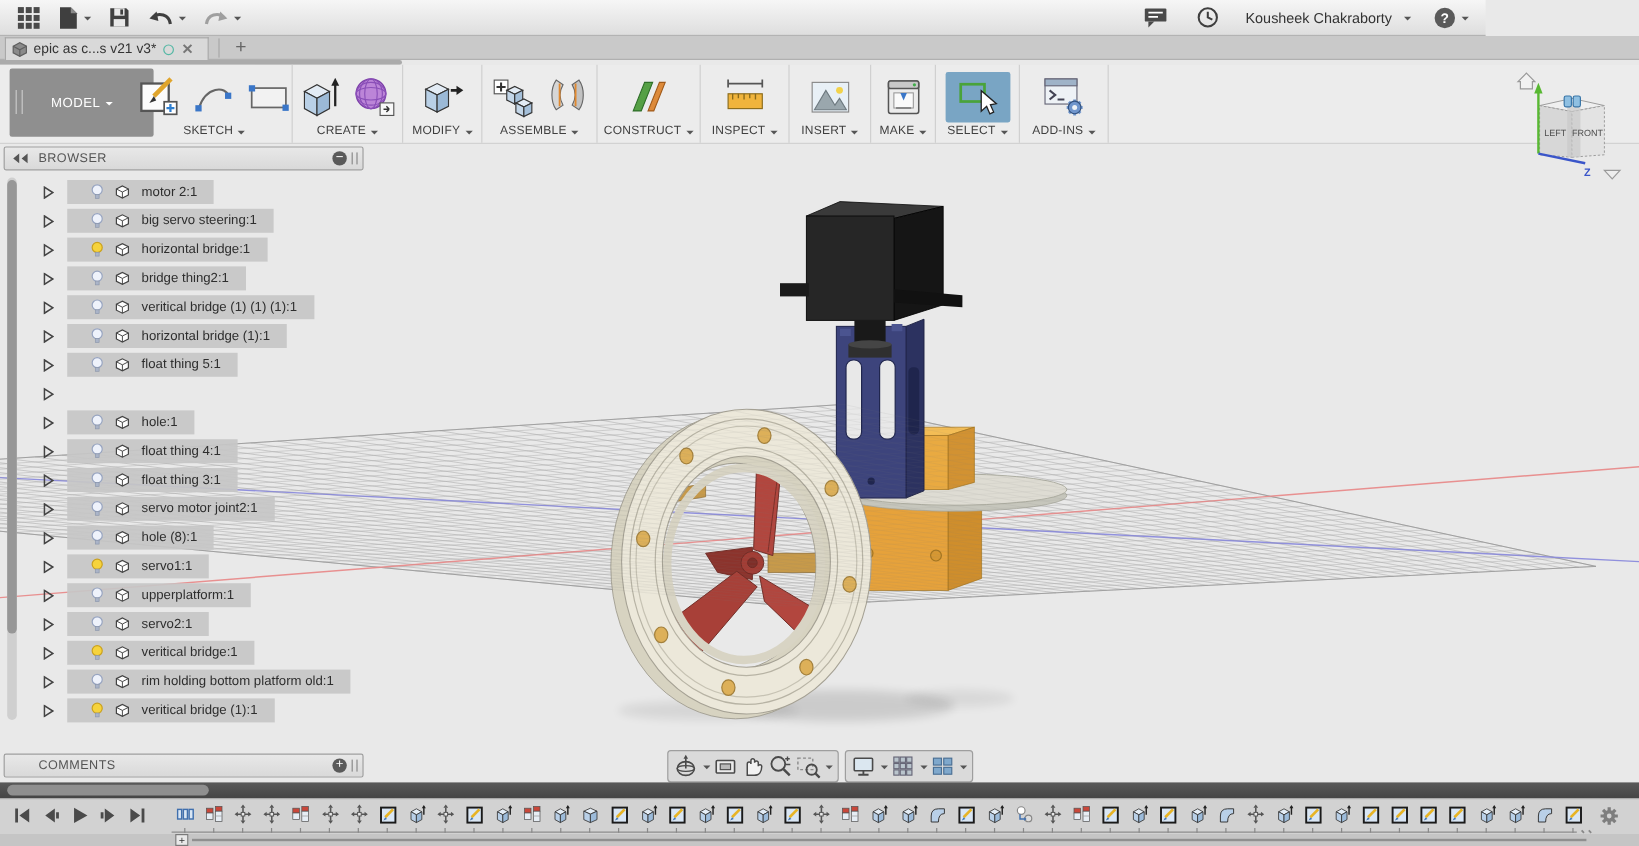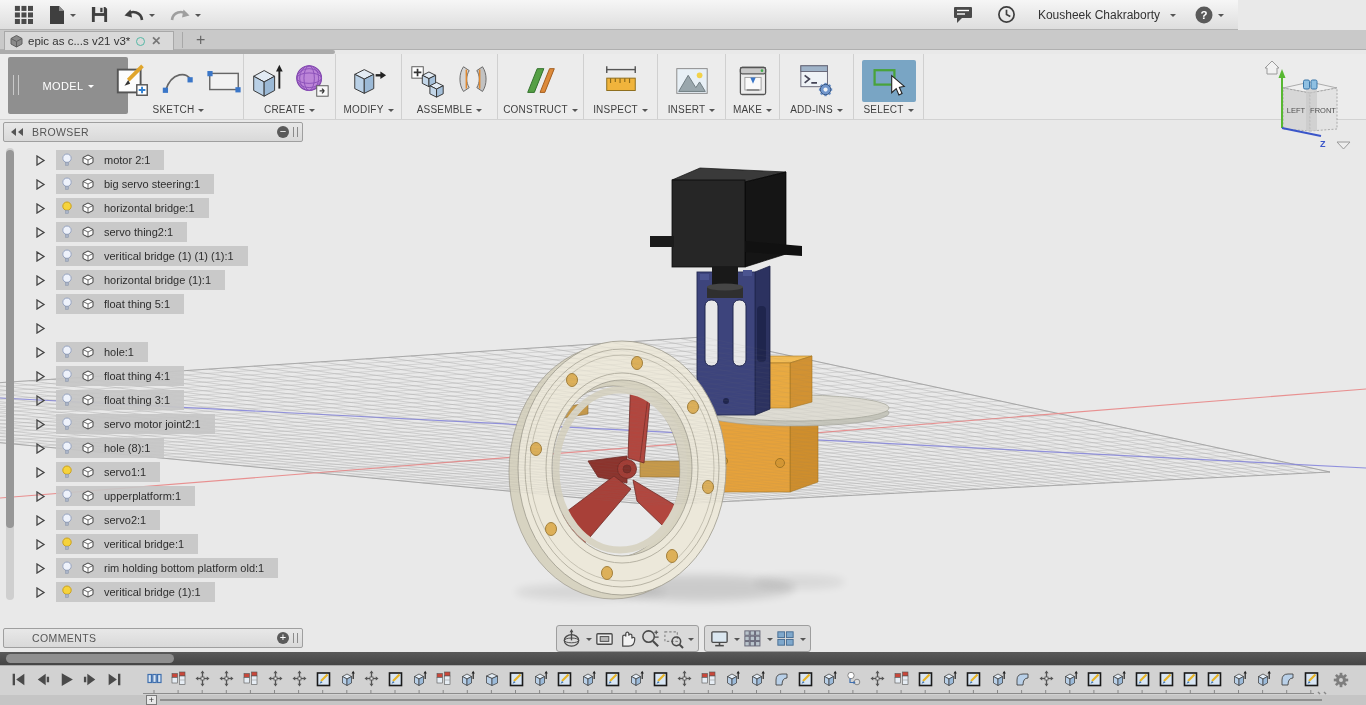--- a/index.html
+++ b/index.html
@@ -44,21 +44,21 @@
   
   .panel-bar{position:absolute;left:3px;width:300px;height:20px;background:linear-gradient(#e8e8e8,#d9d9d9);
     border:1px solid #9f9f9f;border-radius:2px;display:flex;align-items:center;}
   .panel-bar .ttl{font-size:10.5px;color:#555;letter-spacing:.4px;}
   .panel-bar .circ{margin-left:auto;width:12px;height:12px;border-radius:50%;background:#5a5a5a;color:#fff;
     font-size:11px;line-height:11px;text-align:center;margin-right:4px;}
   .panel-bar .grip2{width:5px;height:10px;border-left:1px solid #8a8a8a;border-right:1px solid #8a8a8a;margin-right:4px;}
   #browser-rows{position:absolute;left:36px;top:28px;}
   .brow{display:flex;align-items:center;height:24px;}
   .brow .tri{margin-right:10px;display:flex;}
-  .pill{display:flex;align-items:center;background:rgba(198,198,198,0.93);height:20px;padding:0 14px 0 5px;}
+  .pill{display:flex;align-items:center;background:rgba(198,198,198,0.93);height:20px;padding:0 14px 0 19px;}
   .pill .lbl{font-size:11px;color:#2e2e2e;margin-left:9px;white-space:nowrap;}
   #vscroll-track{position:absolute;left:6px;top:28px;width:8px;height:452px;background:#cfcfcf;border-radius:4px;}
   #vscroll-thumb{position:absolute;left:6px;top:30px;width:8px;height:378px;background:#979797;border-radius:4px;}
   
   #navbar{position:absolute;left:556px;top:505px;display:flex;gap:5px;}
   .nav-group{background:#dadada;border:1px solid #9e9e9e;border-radius:3px;display:flex;align-items:center;padding:1px 3px;}
   .nav-btn{display:flex;align-items:center;padding:1px;}
   
   #hstrip{left:0;top:652px;width:1366px;height:13px;background:linear-gradient(#595959,#454545);}
   #hthumb{left:6px;top:654px;width:168px;height:9px;background:#8f8f8f;border-radius:5px;}
@@ -338,54 +338,54 @@
               <path d="M17,16 h6 l-3,7 z" fill="#3a76c8"></path>
               <line x1="13" y1="30" x2="27" y2="30" stroke="#888" stroke-width="2"></line>
             </svg>
           </span>
         </div>
         <div class="rb-label">
           <span>MAKE</span>
           <span class="caret"></span>
         </div>
       </div>
+      <div class="rb-section" style="width: 70px;">
+        <div class="rb-icons">
+          <span class="rb-icon hl">
+            <svg width="40" height="36" viewBox="0 0 40 40">
+              <rect x="4" y="8" width="22" height="16" fill="none" stroke="#49a33a" stroke-width="2.5"></rect>
+              <path d="M23,14 L23,33 L28,28.5 L31,35.5 L34.5,33.8 L31.5,27 L37,26 Z" fill="#fff" stroke="#222" stroke-width="1.2"></path>
+            </svg>
+          </span>
+        </div>
+        <div class="rb-label">
+          <span>SELECT</span>
+          <span class="caret"></span>
+        </div>
+      </div>
       <div class="rb-section" style="width: 74px;">
         <div class="rb-icons">
           <span class="rb-icon">
             <svg width="40" height="38" viewBox="0 0 40 40">
               <rect x="3" y="4" width="28" height="22" fill="#eef2f6" stroke="#667"></rect>
               <rect x="3" y="4" width="28" height="6" fill="#9fb3c8" stroke="#667"></rect>
               <path d="M7,14 l5,4 l-5,4 M14,22 h6" fill="none" stroke="#445" stroke-width="1.8"></path>
               <g stroke="#6f95cc" stroke-width="2.6">
                 <line x1="29" y1="22" x2="29" y2="36"></line>
                 <line x1="22" y1="29" x2="36" y2="29"></line>
                 <line x1="24" y1="24" x2="34" y2="34"></line>
                 <line x1="34" y1="24" x2="24" y2="34"></line>
               </g>
               <circle cx="29" cy="29" r="5.5" fill="#6f95cc" stroke="#33527e"></circle>
               <circle cx="29" cy="29" r="2.2" fill="#eef2f6"></circle>
             </svg>
           </span>
         </div>
         <div class="rb-label">
           <span>ADD-INS</span>
-          <span class="caret"></span>
-        </div>
-      </div>
-      <div class="rb-section" style="width: 70px;">
-        <div class="rb-icons">
-          <span class="rb-icon hl">
-            <svg width="40" height="36" viewBox="0 0 40 40">
-              <rect x="4" y="8" width="22" height="16" fill="none" stroke="#49a33a" stroke-width="2.5"></rect>
-              <path d="M23,14 L23,33 L28,28.5 L31,35.5 L34.5,33.8 L31.5,27 L37,26 Z" fill="#fff" stroke="#222" stroke-width="1.2"></path>
-            </svg>
-          </span>
-        </div>
-        <div class="rb-label">
-          <span>SELECT</span>
           <span class="caret"></span>
         </div>
       </div>
     </div>
 </div>
 
 <div id="viewport" class="abs">
 
   <svg id="scene" width="1366" height="532" viewBox="0 0 1366 532">
     <defs>
@@ -752,21 +752,21 @@
               <circle cx="6" cy="5.2" r="4.2" fill="#eef2fb" stroke="#97a4c0"></circle>
               <rect x="4.4" y="9.2" width="3.2" height="3.2" fill="#aab4c8" stroke="#8893a8" stroke-width=".5"></rect>
             </svg>
           </span>
           <span style="display: flex; margin-left: 8px;">
             <svg width="14" height="14" viewBox="0 0 14 14">
               <path d="M2,4.5 L7,2 L12,4.5 L12,9.5 L7,12 L2,9.5 Z" fill="#fdfdfd" stroke="#444"></path>
               <path d="M2,4.5 L7,7 L12,4.5 M7,7 L7,12" fill="none" stroke="#444" stroke-width=".8"></path>
             </svg>
           </span>
-          <span class="lbl">servo thing2:1</span>
+          <span class="lbl">bridge thing2:1</span>
         </span>
       </div>
       <div class="brow">
         <span class="tri">
           <svg width="10" height="11" viewBox="0 0 10 11">
             <path d="M1,1 L8,5.5 L1,10 Z" fill="none" stroke="#444" stroke-width="1.3"></path>
           </svg>
         </span>
         <span class="pill">
           <span style="display: flex;">

